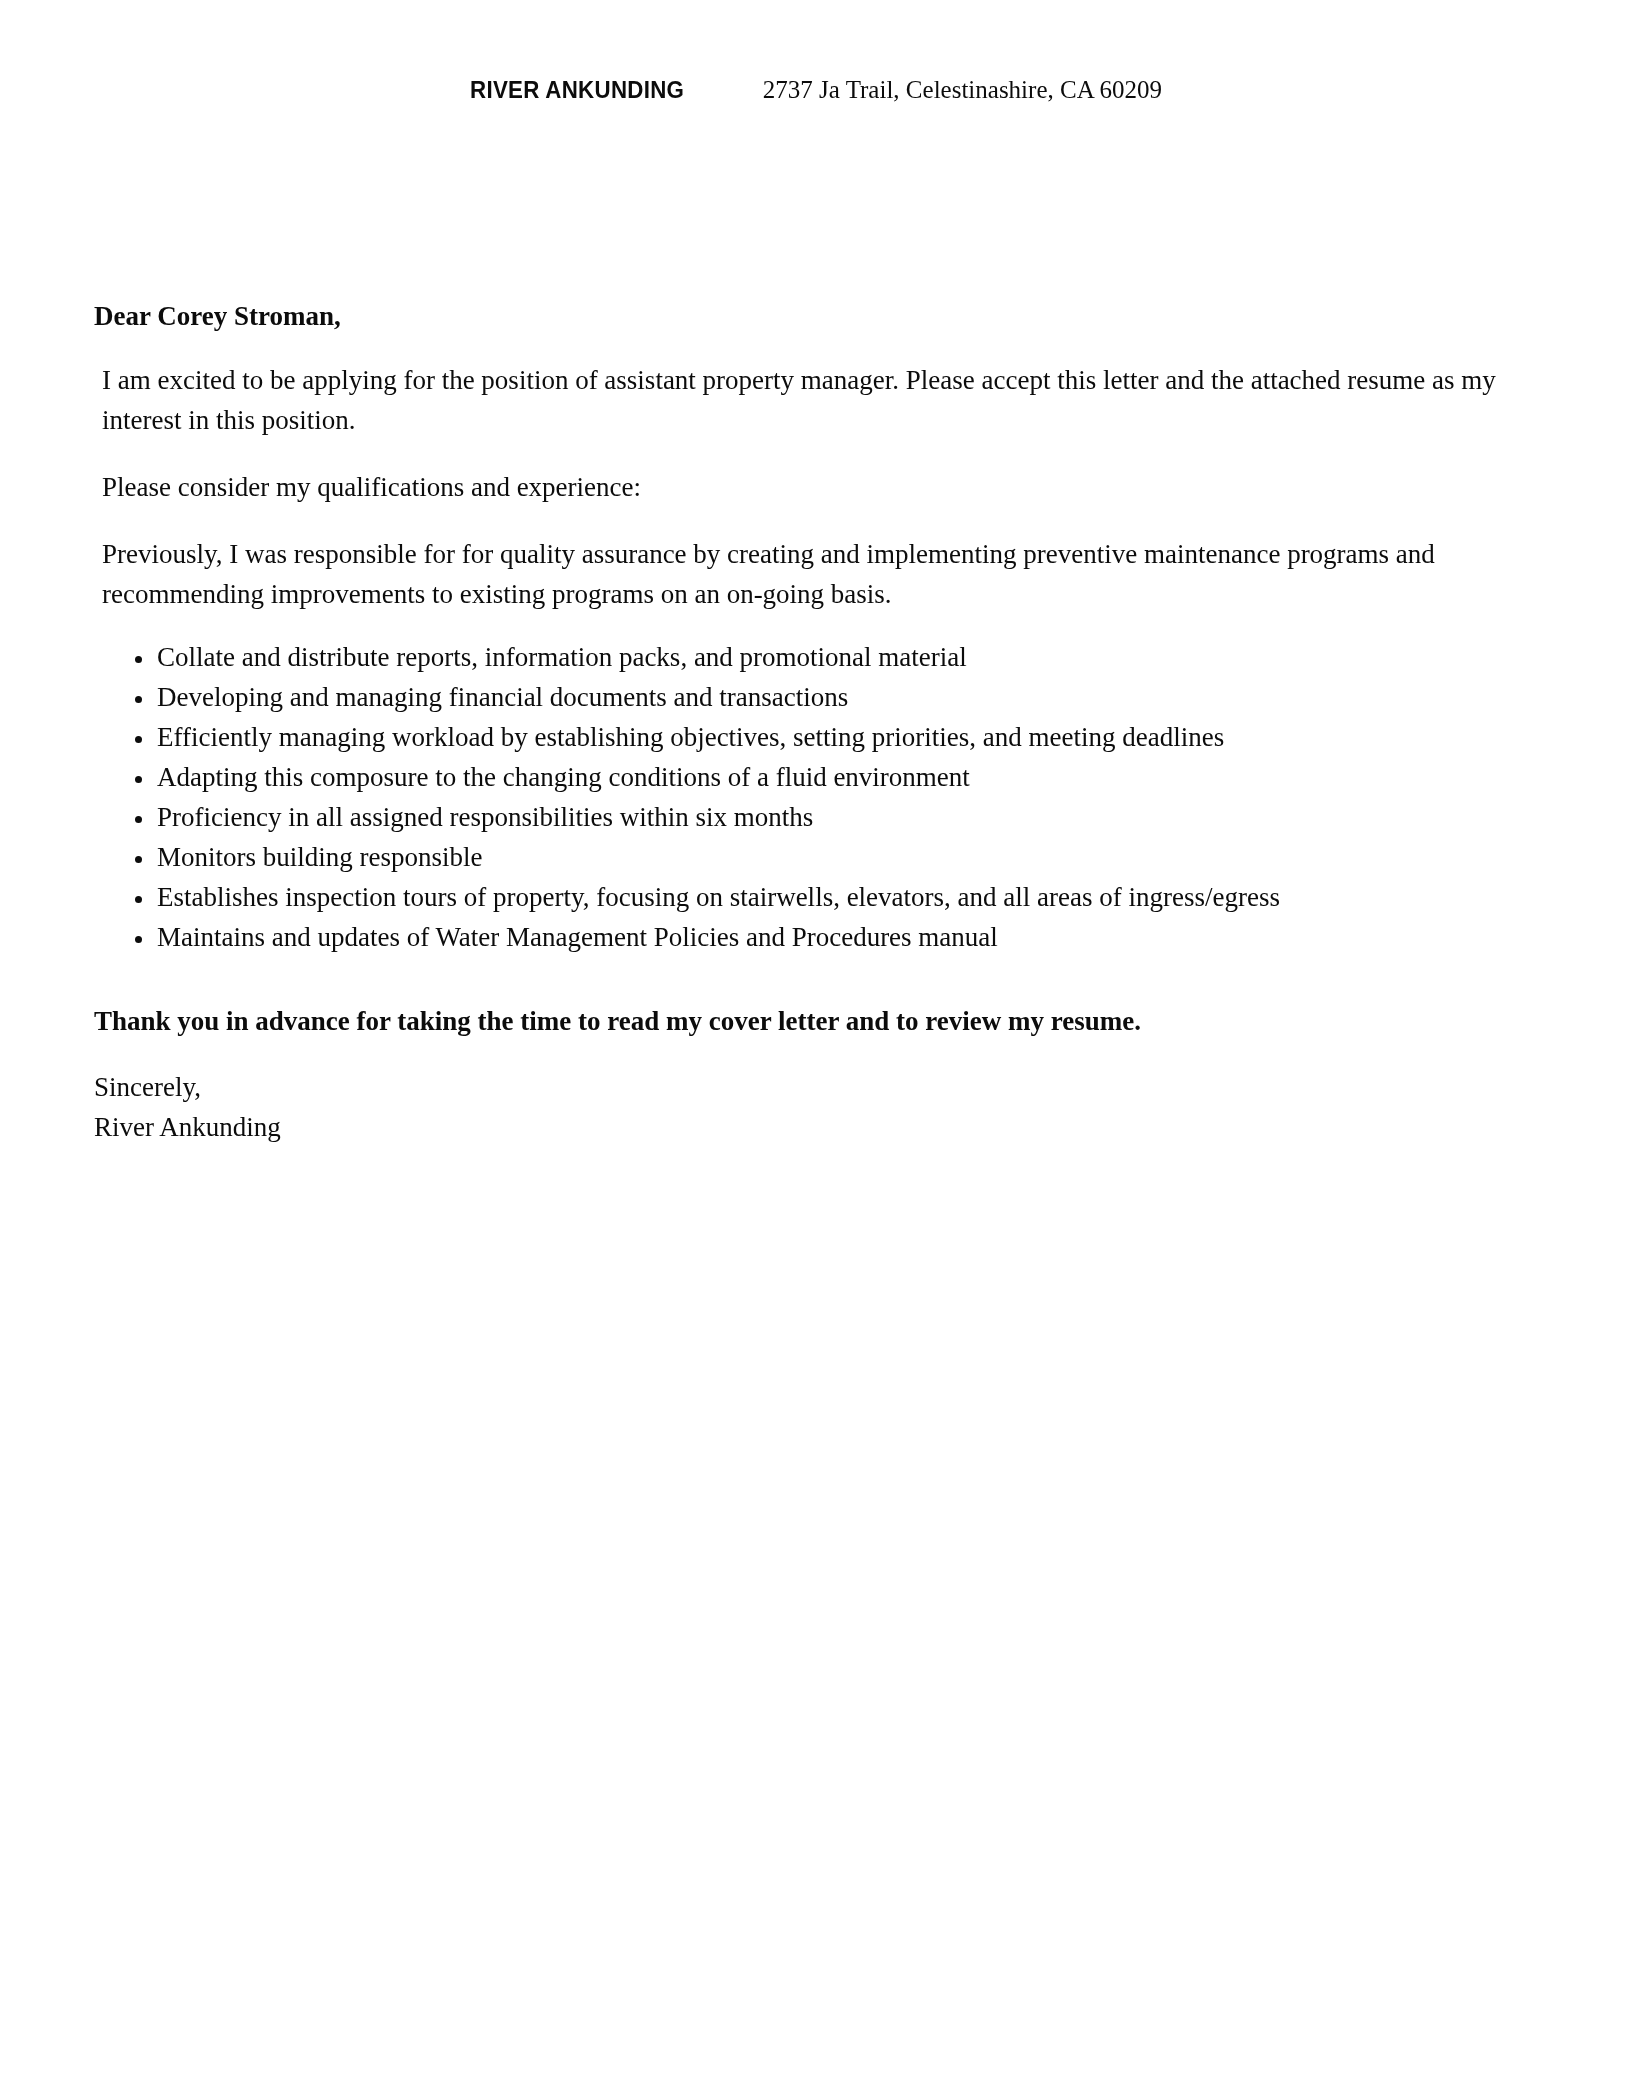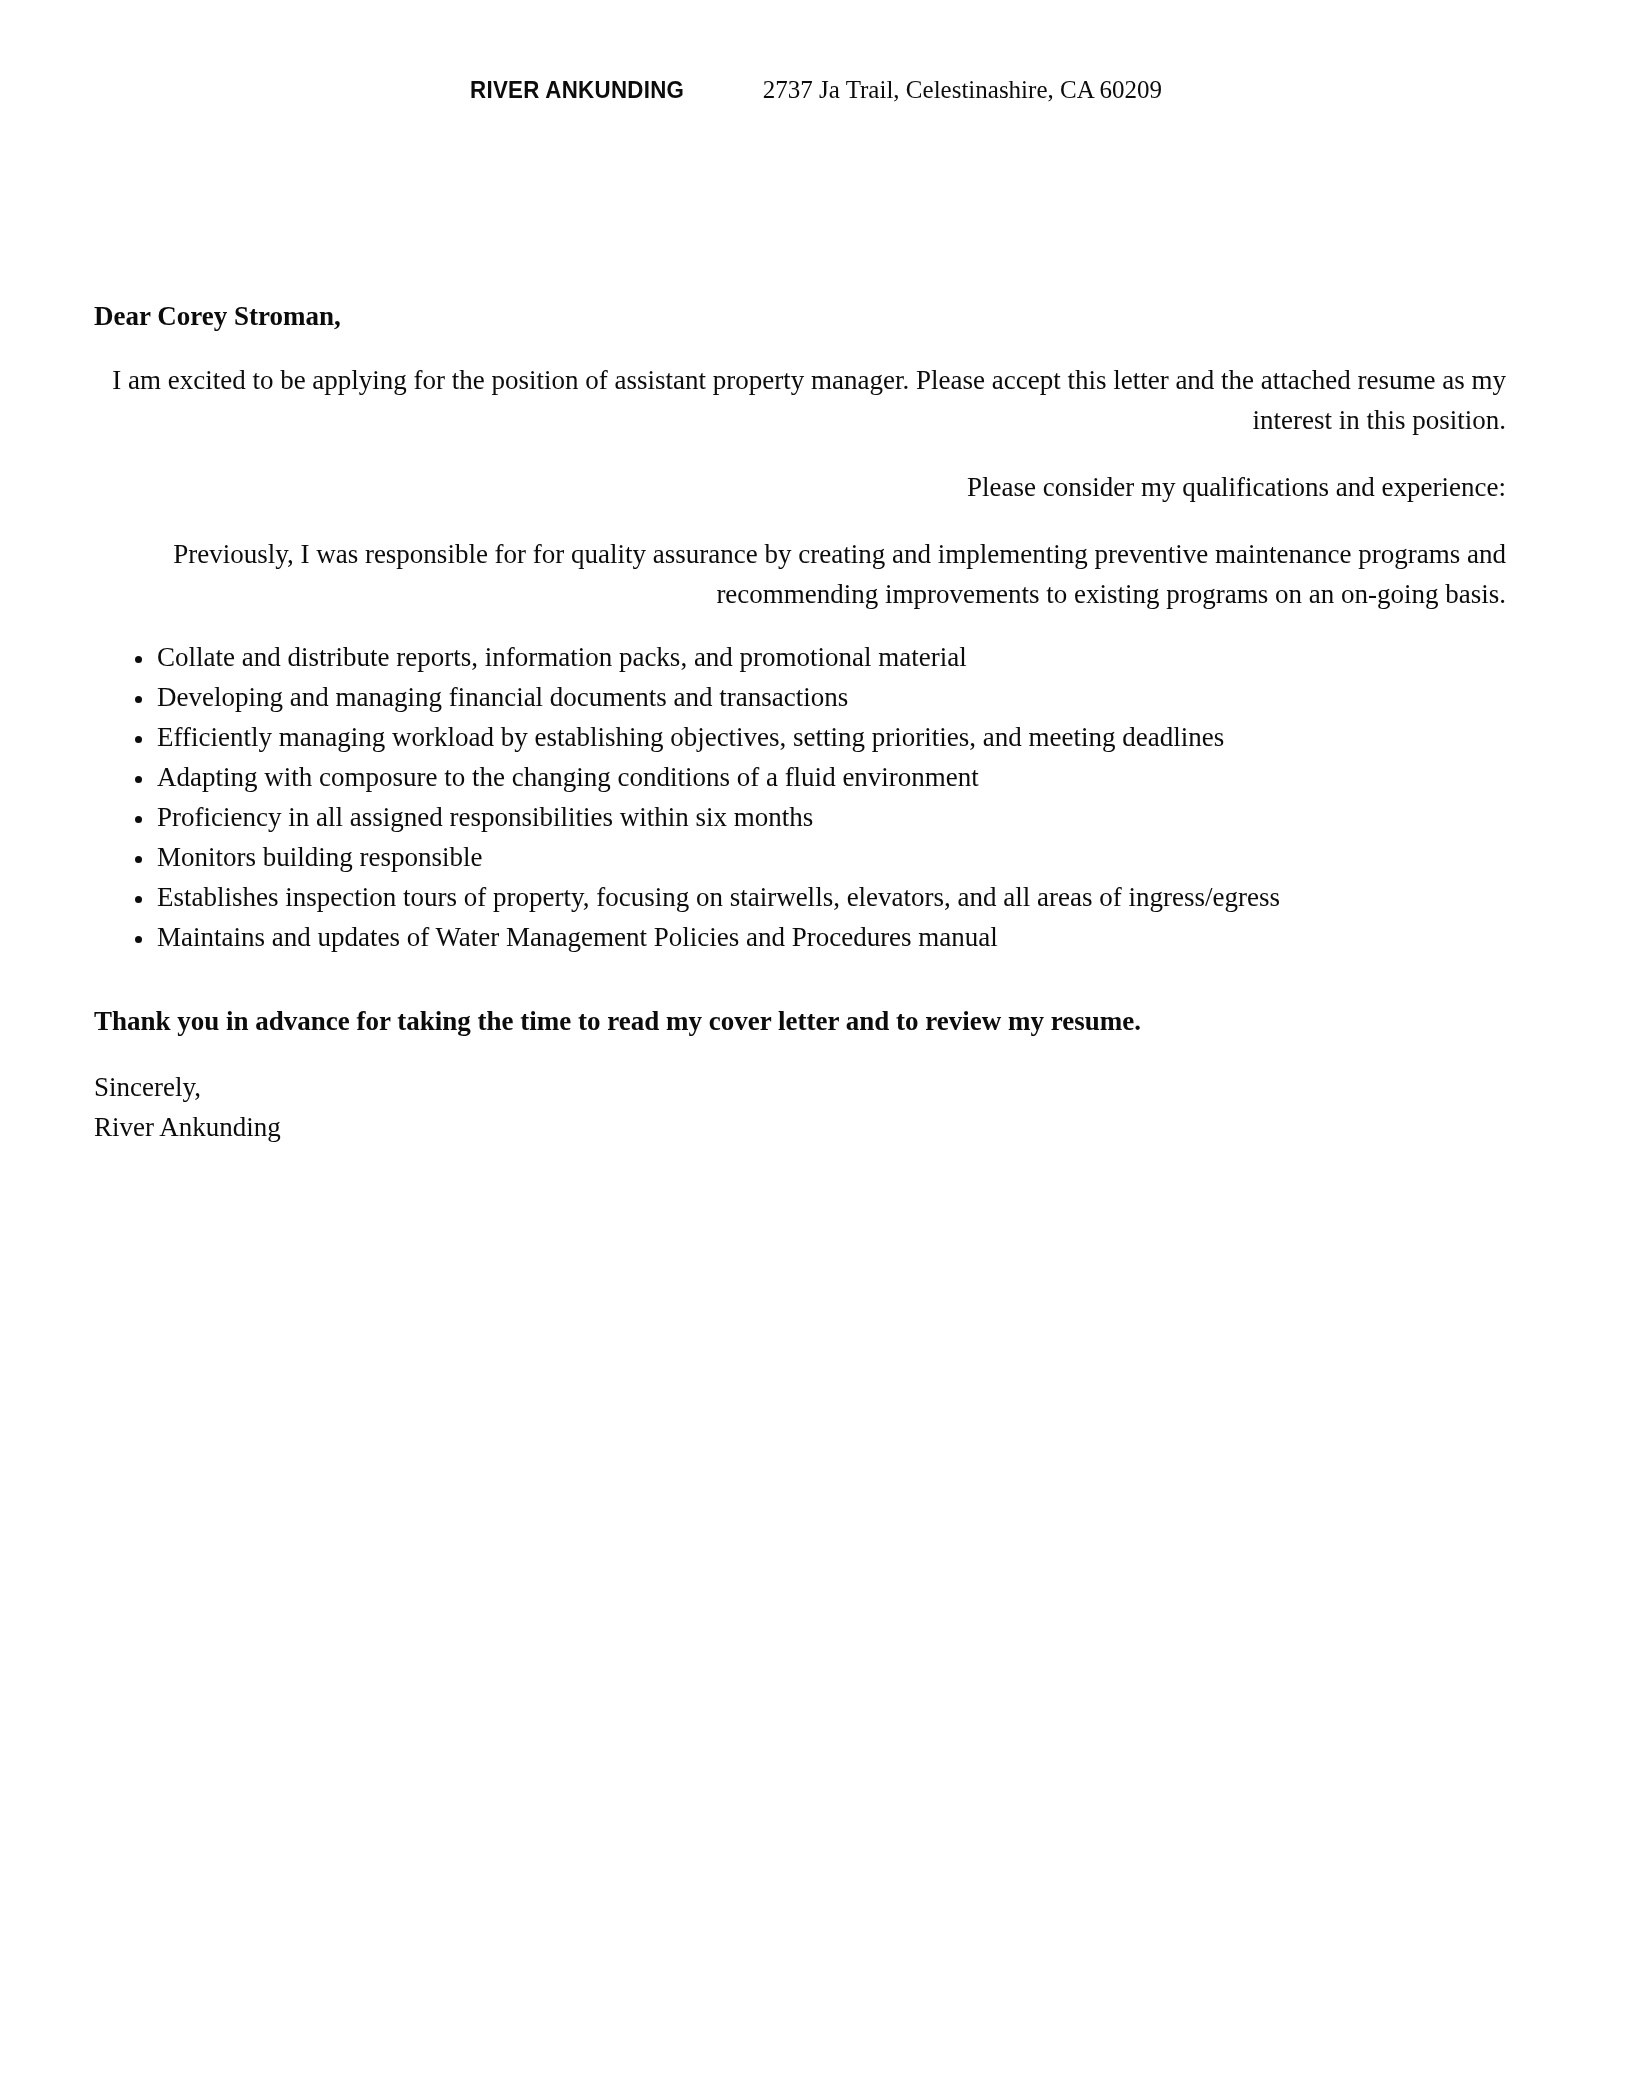--- a/index.html
+++ b/index.html
@@ -41,21 +41,20 @@
     padding: 192px 126px 0 94px;
     font-size: 27px;
     line-height: 40px;
   }
   .greeting {
     font-weight: 700;
     margin: 0 0 24px 0;
   }
   .para {
     margin: 0 0 27px 8px;
-    text-align: right;
   }
   ul.qualifications {
     margin: 4px;
     padding: 0 0 0 57px;
     margin-top: -4px;
     margin-bottom: 0;
   }
   ul.qualifications li {
     margin: 0;
     padding-left: 2px;
@@ -91,21 +90,21 @@
     <p class="para">I am excited to be applying for the position of assistant property manager. Please accept this letter and the attached resume as my interest in this position.</p>
 
     <p class="para">Please consider my qualifications and experience:</p>
 
     <p class="para">Previously, I was responsible for for quality assurance by creating and implementing preventive maintenance programs and recommending improvements to existing programs on an on-going basis.</p>
 
     <ul class="qualifications">
         <li>Collate and distribute reports, information packs, and promotional material</li>
         <li>Developing and managing financial documents and transactions</li>
         <li>Efficiently managing workload by establishing objectives, setting priorities, and meeting deadlines</li>
-        <li>Adapting with composure to the changing conditions of a fluid environment</li>
+        <li>Adapting this composure to the changing conditions of a fluid environment</li>
         <li>Proficiency in all assigned responsibilities within six months</li>
         <li>Monitors building responsible</li>
         <li>Establishes inspection tours of property, focusing on stairwells, elevators, and all areas of ingress/egress</li>
         <li>Maintains and updates of Water Management Policies and Procedures manual</li>
       </ul>
 
     <p class="closing-emphasis">Thank you in advance for taking the time to read my cover letter and to review my resume.</p>
 
     <div class="signoff-block">
       <div>Sincerely,</div>

